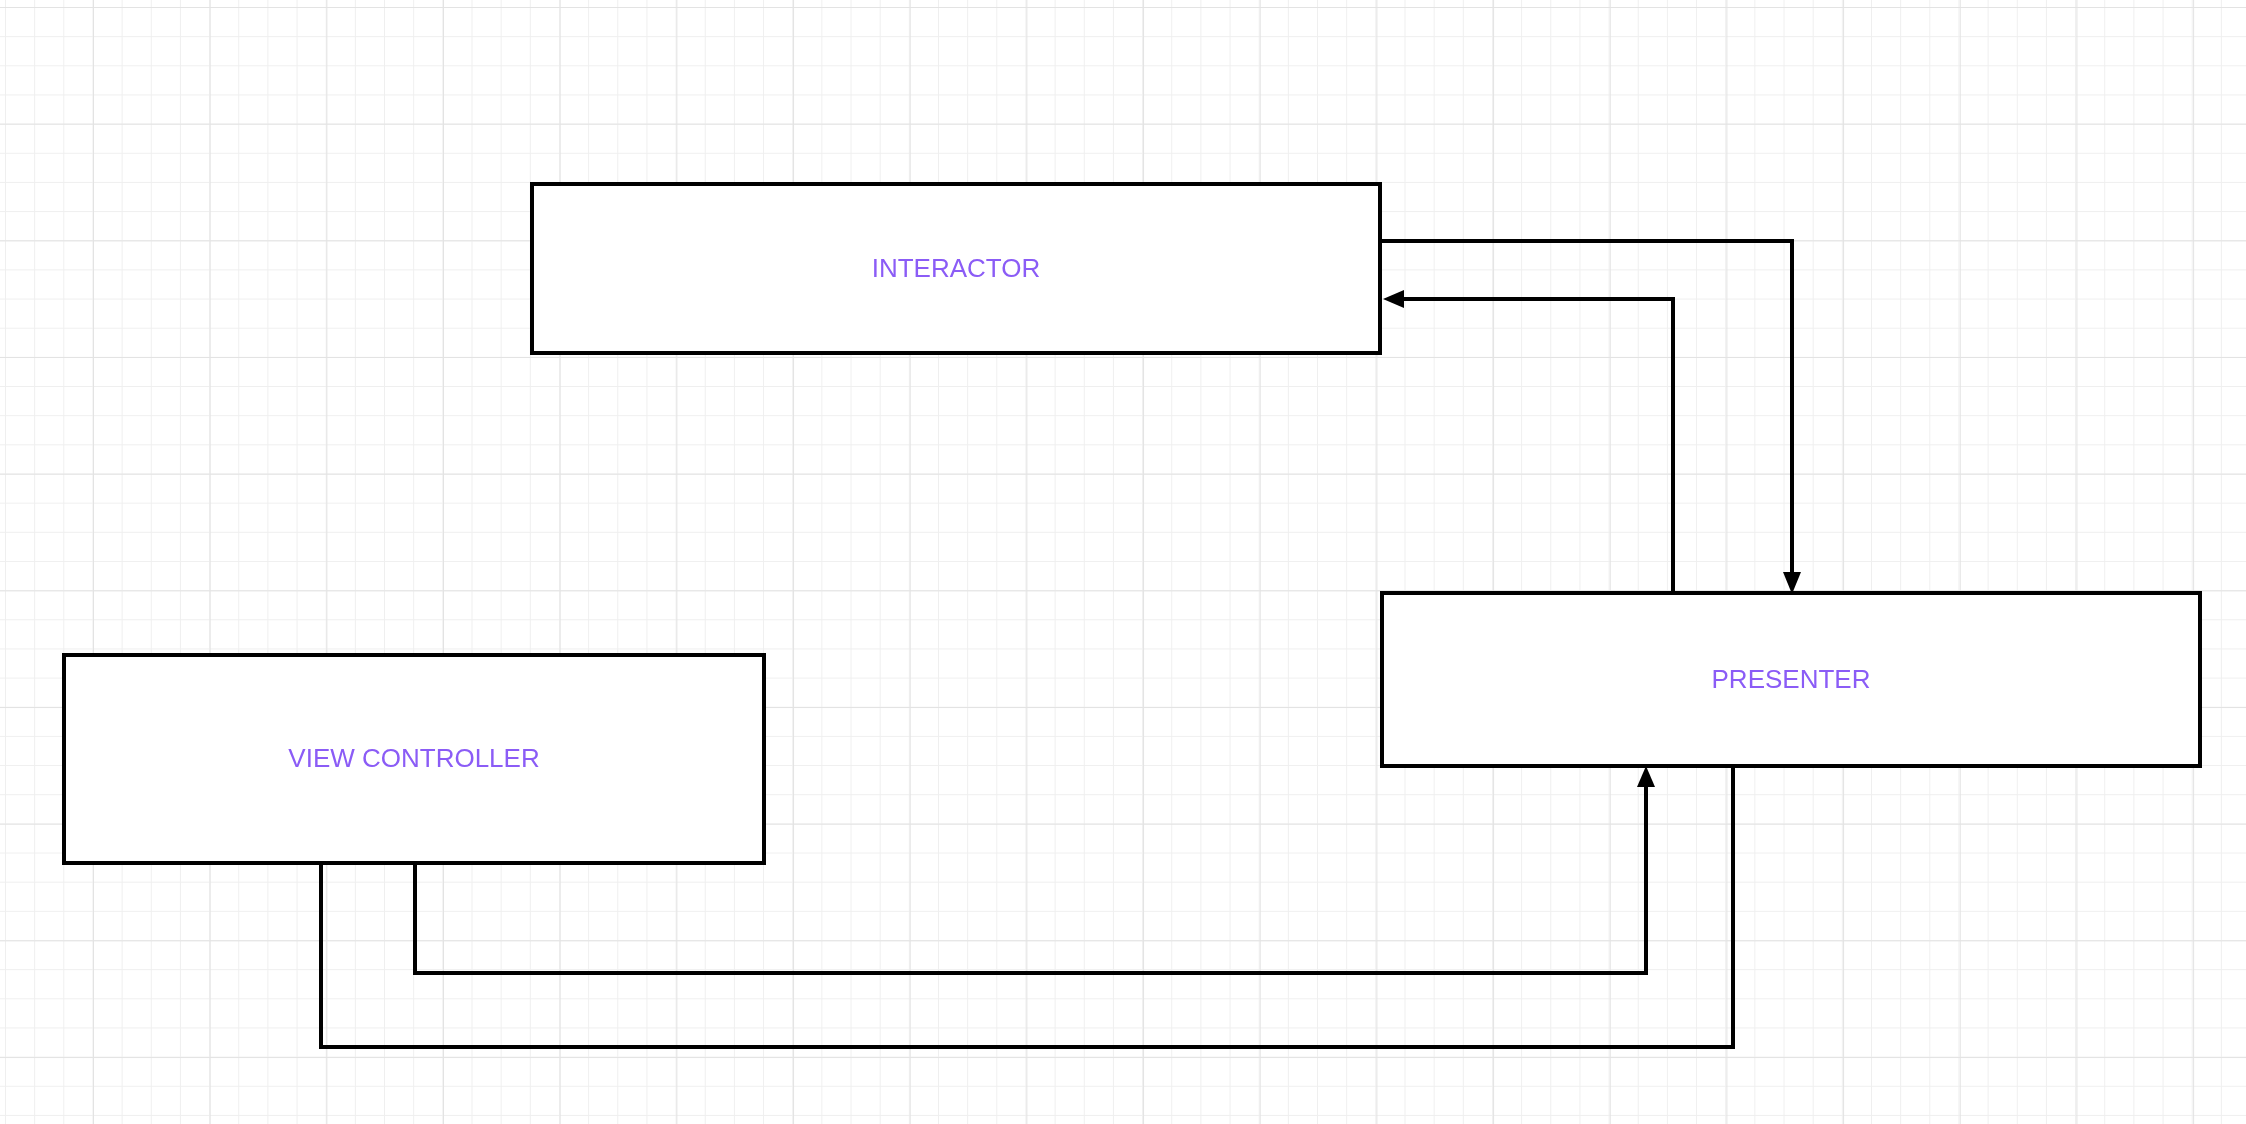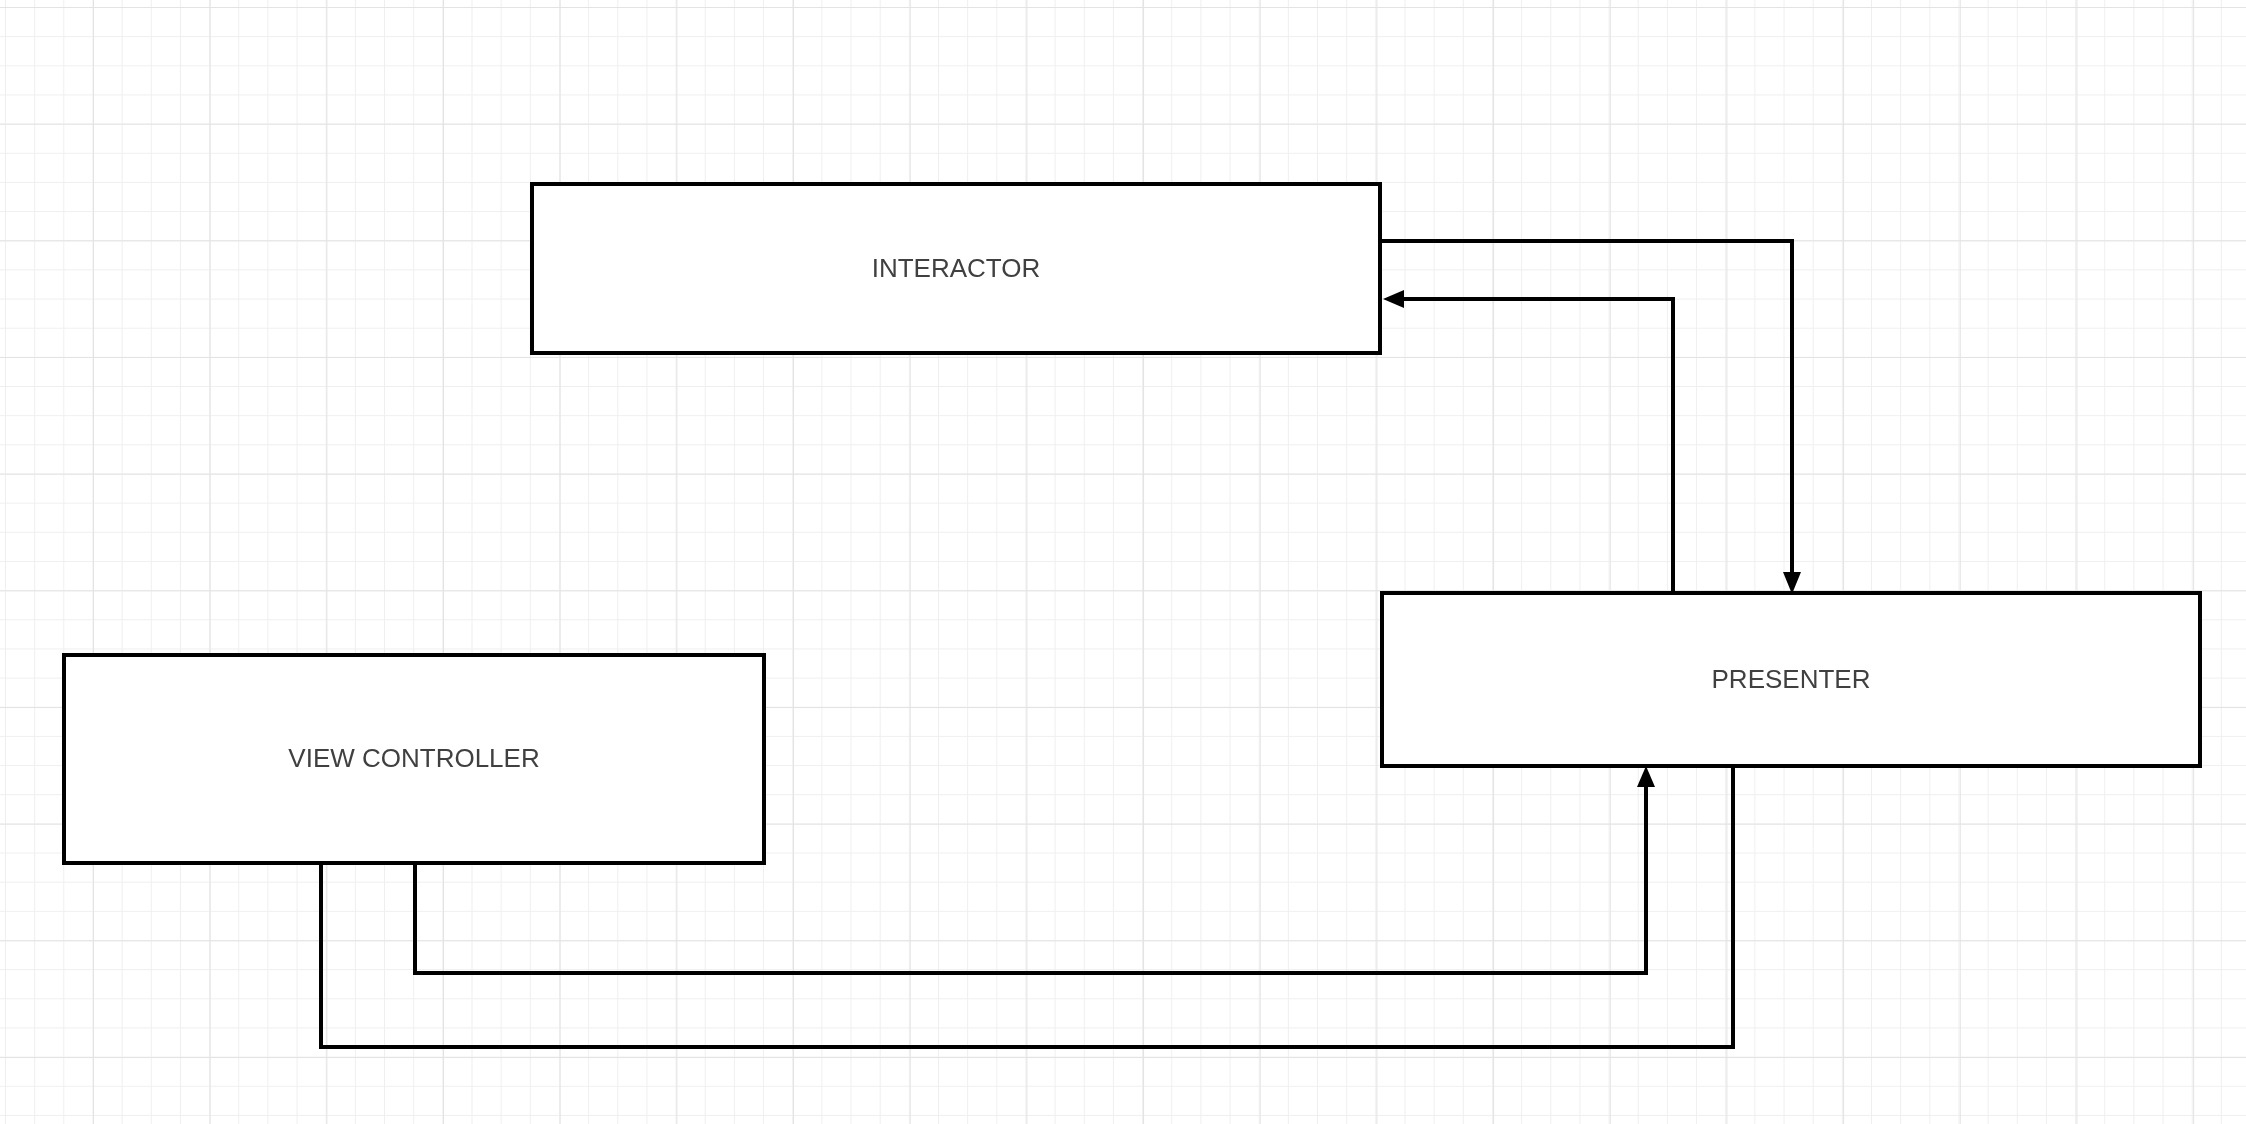--- a/index.html
+++ b/index.html
@@ -59,21 +59,21 @@
     background: #ffffff;
     border: 4px solid #000000;
     display: flex;
     align-items: center;
     justify-content: center;
   }
 
   .node-label {
     font-size: 26px;
     line-height: 1.2;
-    color: #404040;
+    color: #8b5cf6;
     white-space: nowrap;
     text-align: center;
   }
 
   #node-interactor {
     left: 530px;
     top: 182px;
     width: 852px;
     height: 173px;
   }

